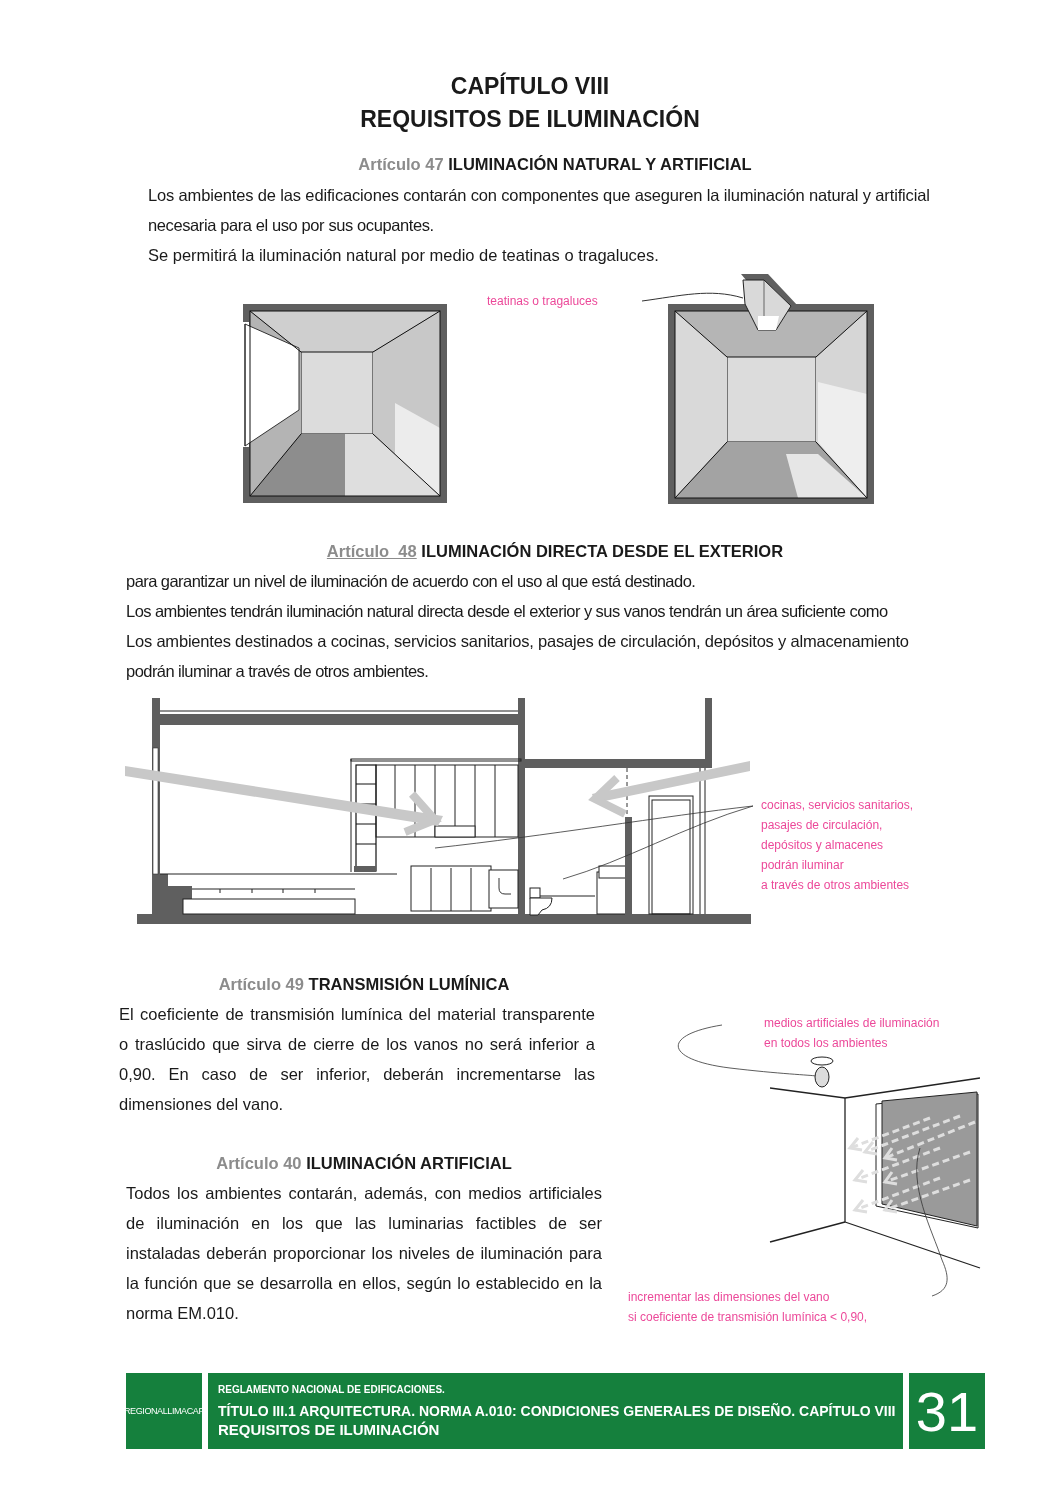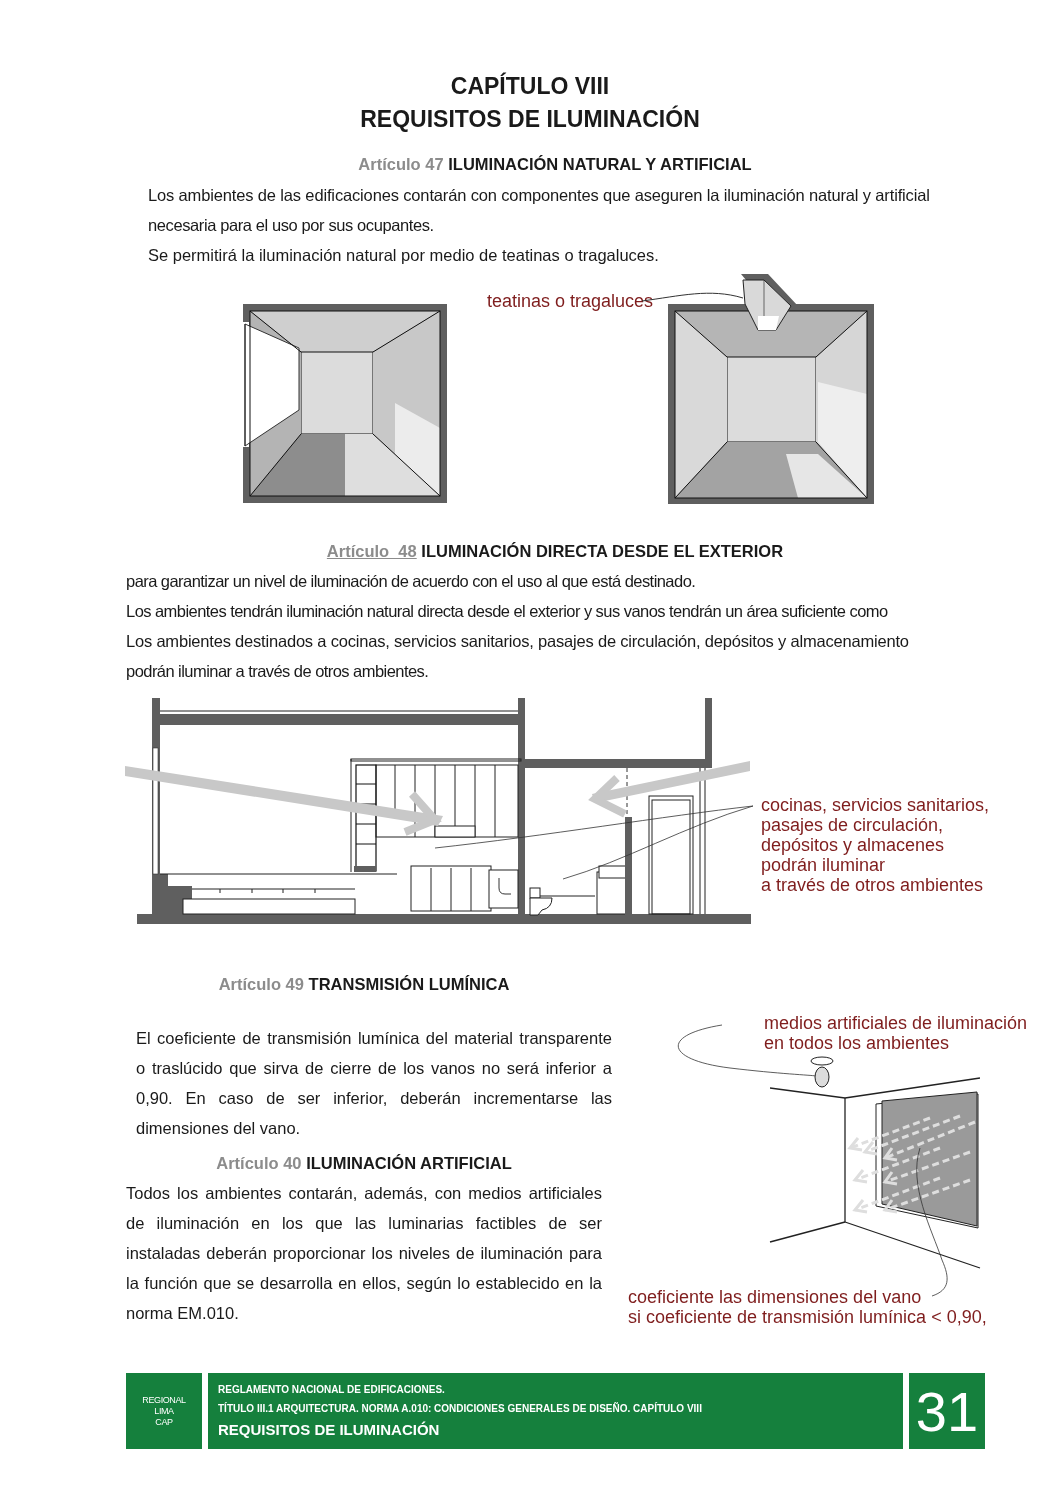--- a/index.html
+++ b/index.html
@@ -5,28 +5,28 @@
   html, body { margin: 0; padding: 0; background: #ffffff; }
   body { width: 1060px; height: 1500px; position: relative; overflow: hidden;
          font-family: "Liberation Sans", "DejaVu Sans", sans-serif; color: #1a1a1a; }
   .abs { position: absolute; }
   .chapter { left: 0; width: 1060px; text-align: center; font-weight: bold; font-size: 23px; color: #1a1a1a; }
   .art-head { text-align: center; font-size: 16.5px; font-weight: bold; color: #1a1a1a; }
   .art-head .num { color: #8c8c8c; font-weight: bold; }
   .para { font-size: 16.5px; line-height: 30px; color: #1a1a1a; }
   .para p { margin: 0; }
   .justify { text-align: justify; text-align-last: left; }
-  .label { font-size: 18px; color: #7f1d1d; line-height: 20px; white-space: nowrap; }
+  .label { font-size: 12px; color: #ec4899; line-height: 20px; white-space: nowrap; }
   svg { position: absolute; overflow: visible; }
   .footer-box { background: #15803d; color: #ffffff; }
   .f-left { left: 126px; top: 1373px; width: 76px; height: 76px; font-size: 9px; text-align: center;
-            display: flex; flex-direction: column; justify-content: center; line-height: 11px; letter-spacing: -0.4px; align-items: center; }
+            display: flex; flex-direction: row; justify-content: center; line-height: 11px; letter-spacing: -0.4px; align-items: center; }
   .f-mid { left: 208px; top: 1373px; width: 695px; height: 76px; }
   .f-mid .l1 { position: absolute; left: 10px; top: 11px; font-size: 10px; font-weight: bold; }
-  .f-mid .l2 { position: absolute; left: 10px; top: 30px; font-size: 10px; font-weight: bold; }
+  .f-mid .l2 { position: absolute; left: 10px; top: 30px; font-size: 14px; font-weight: bold; }
   .f-mid .l3 { position: absolute; left: 10px; top: 48px; font-size: 15px; font-weight: bold; }
   .f-right { left: 909px; top: 1373px; width: 76px; height: 76px; font-size: 56px; font-weight: normal;
              display: flex; align-items: center; justify-content: center; }
 </style>
 </head>
 <body>
 
 <div class="abs chapter" style="top:73px;">CAPÍTULO VIII</div>
 <div class="abs chapter" style="top:106px;">REQUISITOS DE ILUMINACIÓN</div>
 
@@ -185,21 +185,21 @@
   <div>pasajes de circulación,</div>
   <div>depósitos y almacenes</div>
   <div>podrán iluminar</div>
   <div>a través de otros ambientes</div>
 </div>
 
 <div class="abs art-head" style="left:126px;width:476px;top:975px;">
   <span class="num">Artículo 49</span>
   <span>TRANSMISIÓN LUMÍNICA</span>
 </div>
-<div class="abs para justify" style="left:136px;top:999px;width:476px;margin-top:24px;">El coeficiente de transmisión lumínica del material transparente o traslúcido que sirva de cierre de los vanos no será inferior a 0,90. En caso de ser inferior, deberán incrementarse las dimensiones del vano.</div>
+<div class="abs para justify" style="left:119px;top:999px;width:476px;">El coeficiente de transmisión lumínica del material transparente o traslúcido que sirva de cierre de los vanos no será inferior a 0,90. En caso de ser inferior, deberán incrementarse las dimensiones del vano.</div>
 
 <div class="abs art-head" style="left:126px;width:476px;top:1154px;">
   <span class="num">Artículo 40</span>
   <span>ILUMINACIÓN ARTIFICIAL</span>
 </div>
 <div class="abs para justify" style="left:126px;top:1178px;width:476px;">Todos los ambientes contarán, además, con medios artificiales de iluminación en los que las luminarias factibles de ser instaladas deberán proporcionar los niveles de iluminación para la función que se desarrolla en ellos, según lo establecido en la norma EM.010.</div>
 
 <div class="abs label" style="left:764px;top:1013px;">
   <div>medios artificiales de iluminación</div>
   <div>en todos los ambientes</div>
@@ -235,21 +235,21 @@
     <polyline points="222,128 215,138 227,140"></polyline>
     <polyline points="193,150 185,160 197,162"></polyline>
     <polyline points="222,152 215,162 227,164"></polyline>
     <polyline points="193,180 185,190 197,192"></polyline>
     <polyline points="222,180 215,190 227,192"></polyline>
   </g>
 
   <path d="M250,128 C238,165 262,210 272,240 C280,258 280,270 262,276" fill="none" stroke="#333" stroke-width="0.8"></path>
 </svg>
 <div class="abs label" style="left:628px;top:1287px;">
-  <div>coeficiente las dimensiones del vano</div>
+  <div>incrementar las dimensiones del vano</div>
   <div>si coeficiente de transmisión lumínica &lt; 0,90,</div>
 </div>
 
 <div class="abs footer-box f-left">
   <div>REGIONAL</div>
   <div>LIMA</div>
   <div>CAP</div>
 </div>
 <div class="abs footer-box f-mid">
   <div class="l1">REGLAMENTO NACIONAL DE EDIFICACIONES.</div>

